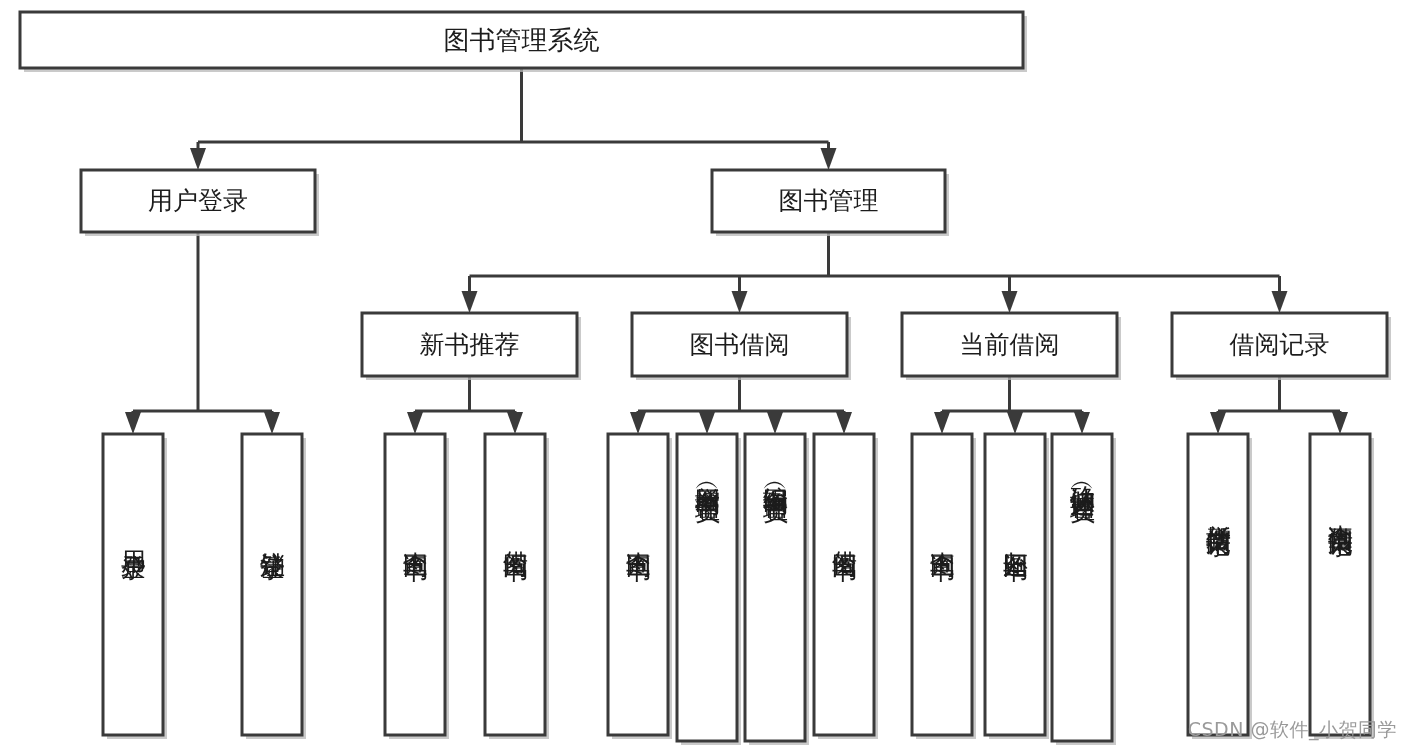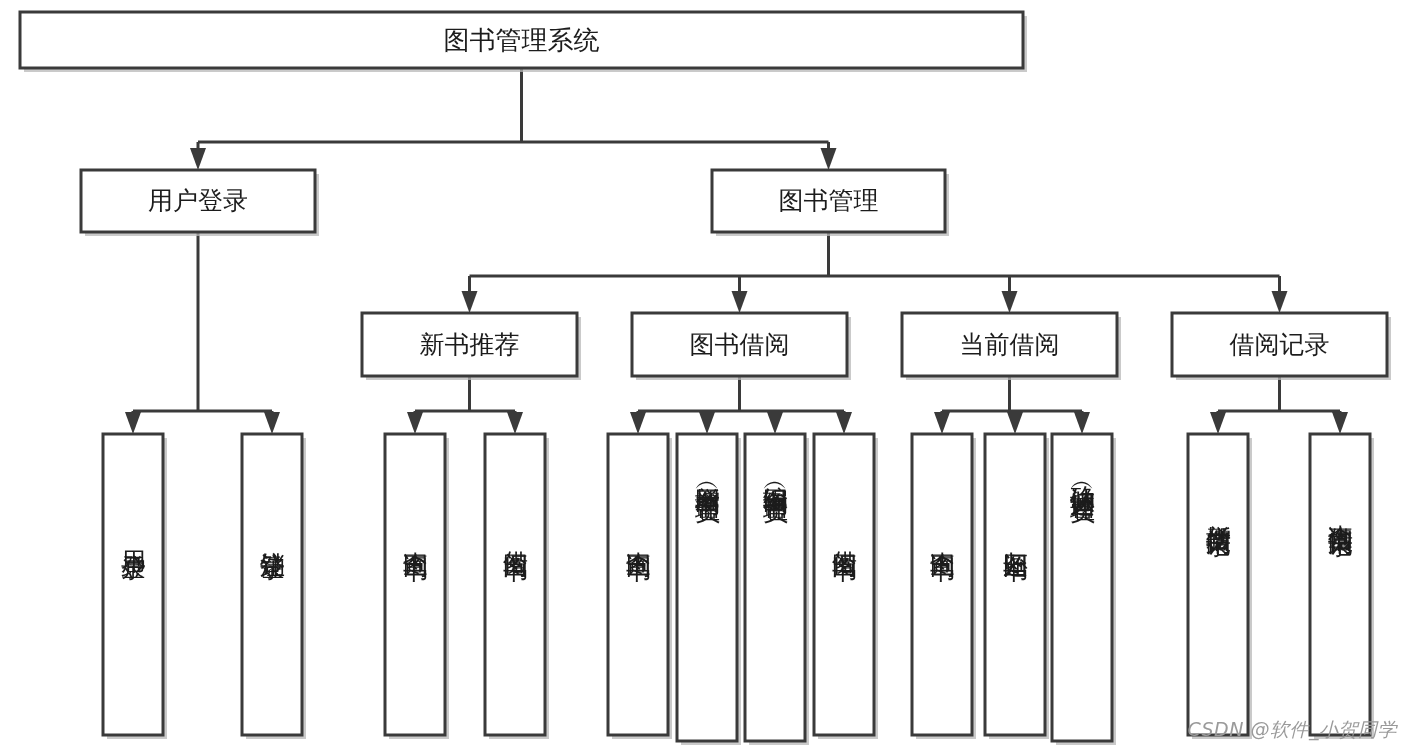--- a/index.html
+++ b/index.html
@@ -83,21 +83,20 @@
   .watermark {
     position: absolute;
     right: 8px;
     bottom: 4px;
     font-family: "DejaVu Sans", "Liberation Sans", sans-serif;
     font-size: 19px;
     color: #9a9a9a;
     letter-spacing: 0.5px;
     white-space: nowrap;
     user-select: none;
-    font-style: italic;
   }
 </style>
 </head>
 <body>
 
 <div id="diagram-root">
   <svg class="diagram-canvas" id="diagram-svg" viewBox="0 0 1405 747" xmlns="http://www.w3.org/2000/svg">
     <g id="layer-connectors">
         <g>
           <line class="connector" x1="521.5" y1="68" x2="521.5" y2="142"></line>

